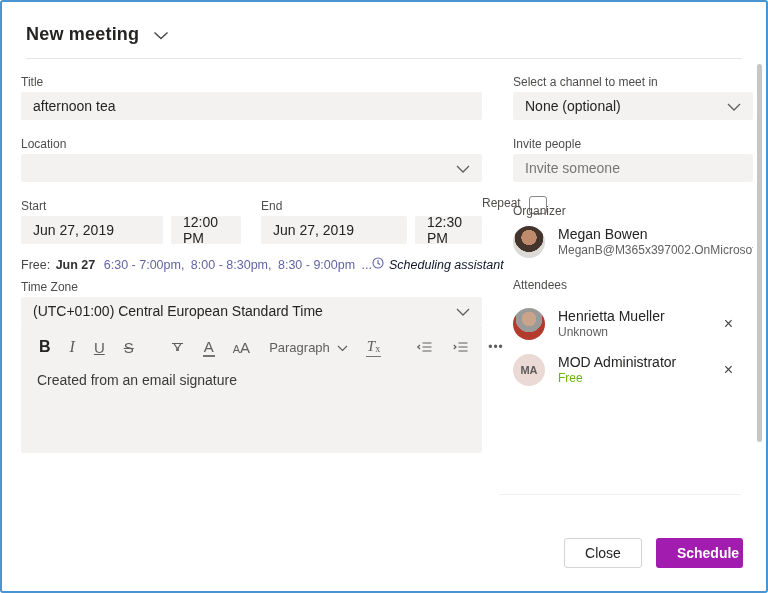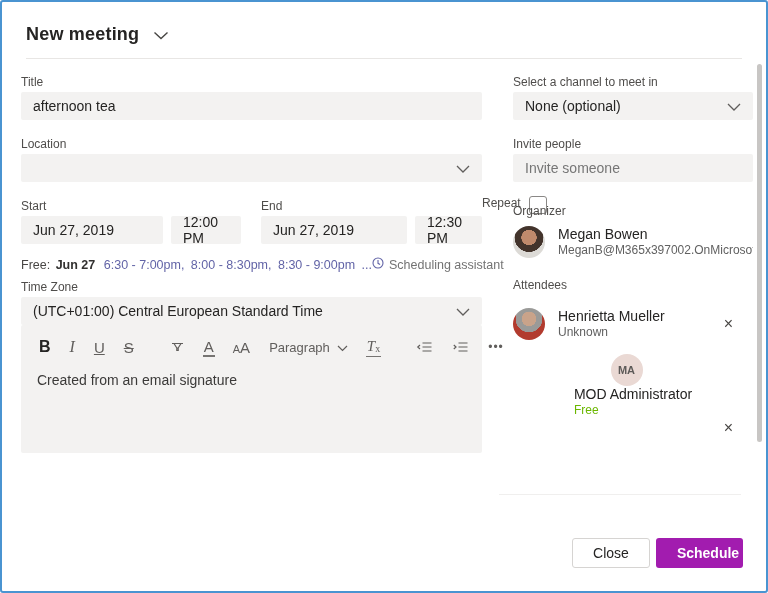--- a/index.html
+++ b/index.html
@@ -39,21 +39,21 @@
   .repeat-group .field-label { margin:0; }
   .checkbox { width:18px; height:18px; background:#fff; border:1px solid #8a8886; border-radius:3px; cursor:pointer; }
 
   
   .free-line { margin-top:13px; display:flex; justify-content:space-between; align-items:center; font-size:12.5px; }
   .free-left { color:#484644; white-space:nowrap; }
   .free-left .free-prefix { color:#484644; }
   .free-left .free-date { font-weight:bold; color:#323130; margin:0 2px; }
   .slot-link { color:#6264a7; text-decoration:none; cursor:pointer; margin-left:3px; }
   .free-more { color:#6264a7; margin-left:3px; cursor:pointer; }
-  .sched-link { display:flex; align-items:center; gap:5px; color:#737373; font-size:12.5px; cursor:pointer; white-space:nowrap; }
+  .sched-link { display:flex; align-items:center; gap:5px; color:#0f172a; font-size:12.5px; cursor:pointer; white-space:nowrap;font-style:italic; }
 
   .tz-label { margin-top:8px; }
 
   
   .details-label { margin-top:13px; margin-bottom:4px; }
   .editor { width:100%; height:128px; background:#f3f2f1; border-radius:2px; }
   .toolbar { display:flex; align-items:center; gap:17px; padding:12px 4px 4px 17px; color:#605e5c; }
   .tb-btn { font-size:15px; color:#605e5c; cursor:pointer; background:none; border:none;
             font-family:"Liberation Sans", sans-serif; display:flex; align-items:flex-end; line-height:1; padding:2px 1px; }
   .tb-bold { font-weight:bold; color:#252423; font-size:16px; }
@@ -76,29 +76,29 @@
   .avatar-photo-1 { background: radial-gradient(circle at 50% 36%, #c08a6c 0 29%, #43342c 30% 55%, #dcdad6 56%); }
   .avatar-photo-2 { background: radial-gradient(circle at 50% 34%, #c9a38a 0 27%, #9a9a98 28% 50%, #b23b2e 51%); }
   .avatar-initials { background:#ead9d4; color:#5d5a58; font-size:11px; font-weight:bold;
                      display:flex; align-items:center; justify-content:center; }
   .person-meta { min-width:0; }
   .person-name { font-size:14px; color:#252423; line-height:17px; }
   .person-sub { font-size:12px; color:#616161; line-height:15px; white-space:nowrap; overflow:hidden; }
   .status-unknown { color:#616161; }
   .status-free { color:#6bb700; }
   .attendee-row { margin-top:16px; }
-  .attendee-row.second { margin-top:14px;flex-direction:column; }
+  .attendee-row.second { margin-top:14px; }
   .remove-btn { margin-left:auto; margin-right:16px; background:none; border:none; color:#484644;
                 font-size:16px; cursor:pointer; line-height:1; padding:2px 4px; }
   .organizer-label { margin-top:22px; }
   .attendees-label { margin-top:20px; }
 
   
   .footer-divider { position:absolute; left:497px; right:25px; top:492px; height:1px; background:#f0efee; }
-  .footer { position:absolute; right:23px; bottom:23px; display:flex; gap:6px; }
+  .footer { position:absolute; right:23px; bottom:23px; display:flex; gap:14px; }
   .btn { height:30px; border-radius:3px; font-family:"Liberation Sans", sans-serif; font-size:14px; cursor:pointer; }
   .btn-close { background:#fff; border:1px solid #d6d4d2; color:#252423; min-width:78px; }
   .btn-schedule { background:#a21caf; border:none; color:#fff; font-weight:bold; min-width:87px;padding-left:17px; }
 
   .scrollbar-thumb { position:absolute; right:4px; top:62px; width:5px; height:378px;
                      background:#c8c6c4; border-radius:2.5px; cursor:pointer; }
 
   .chev { flex:none; }
 </style>
 </head>

